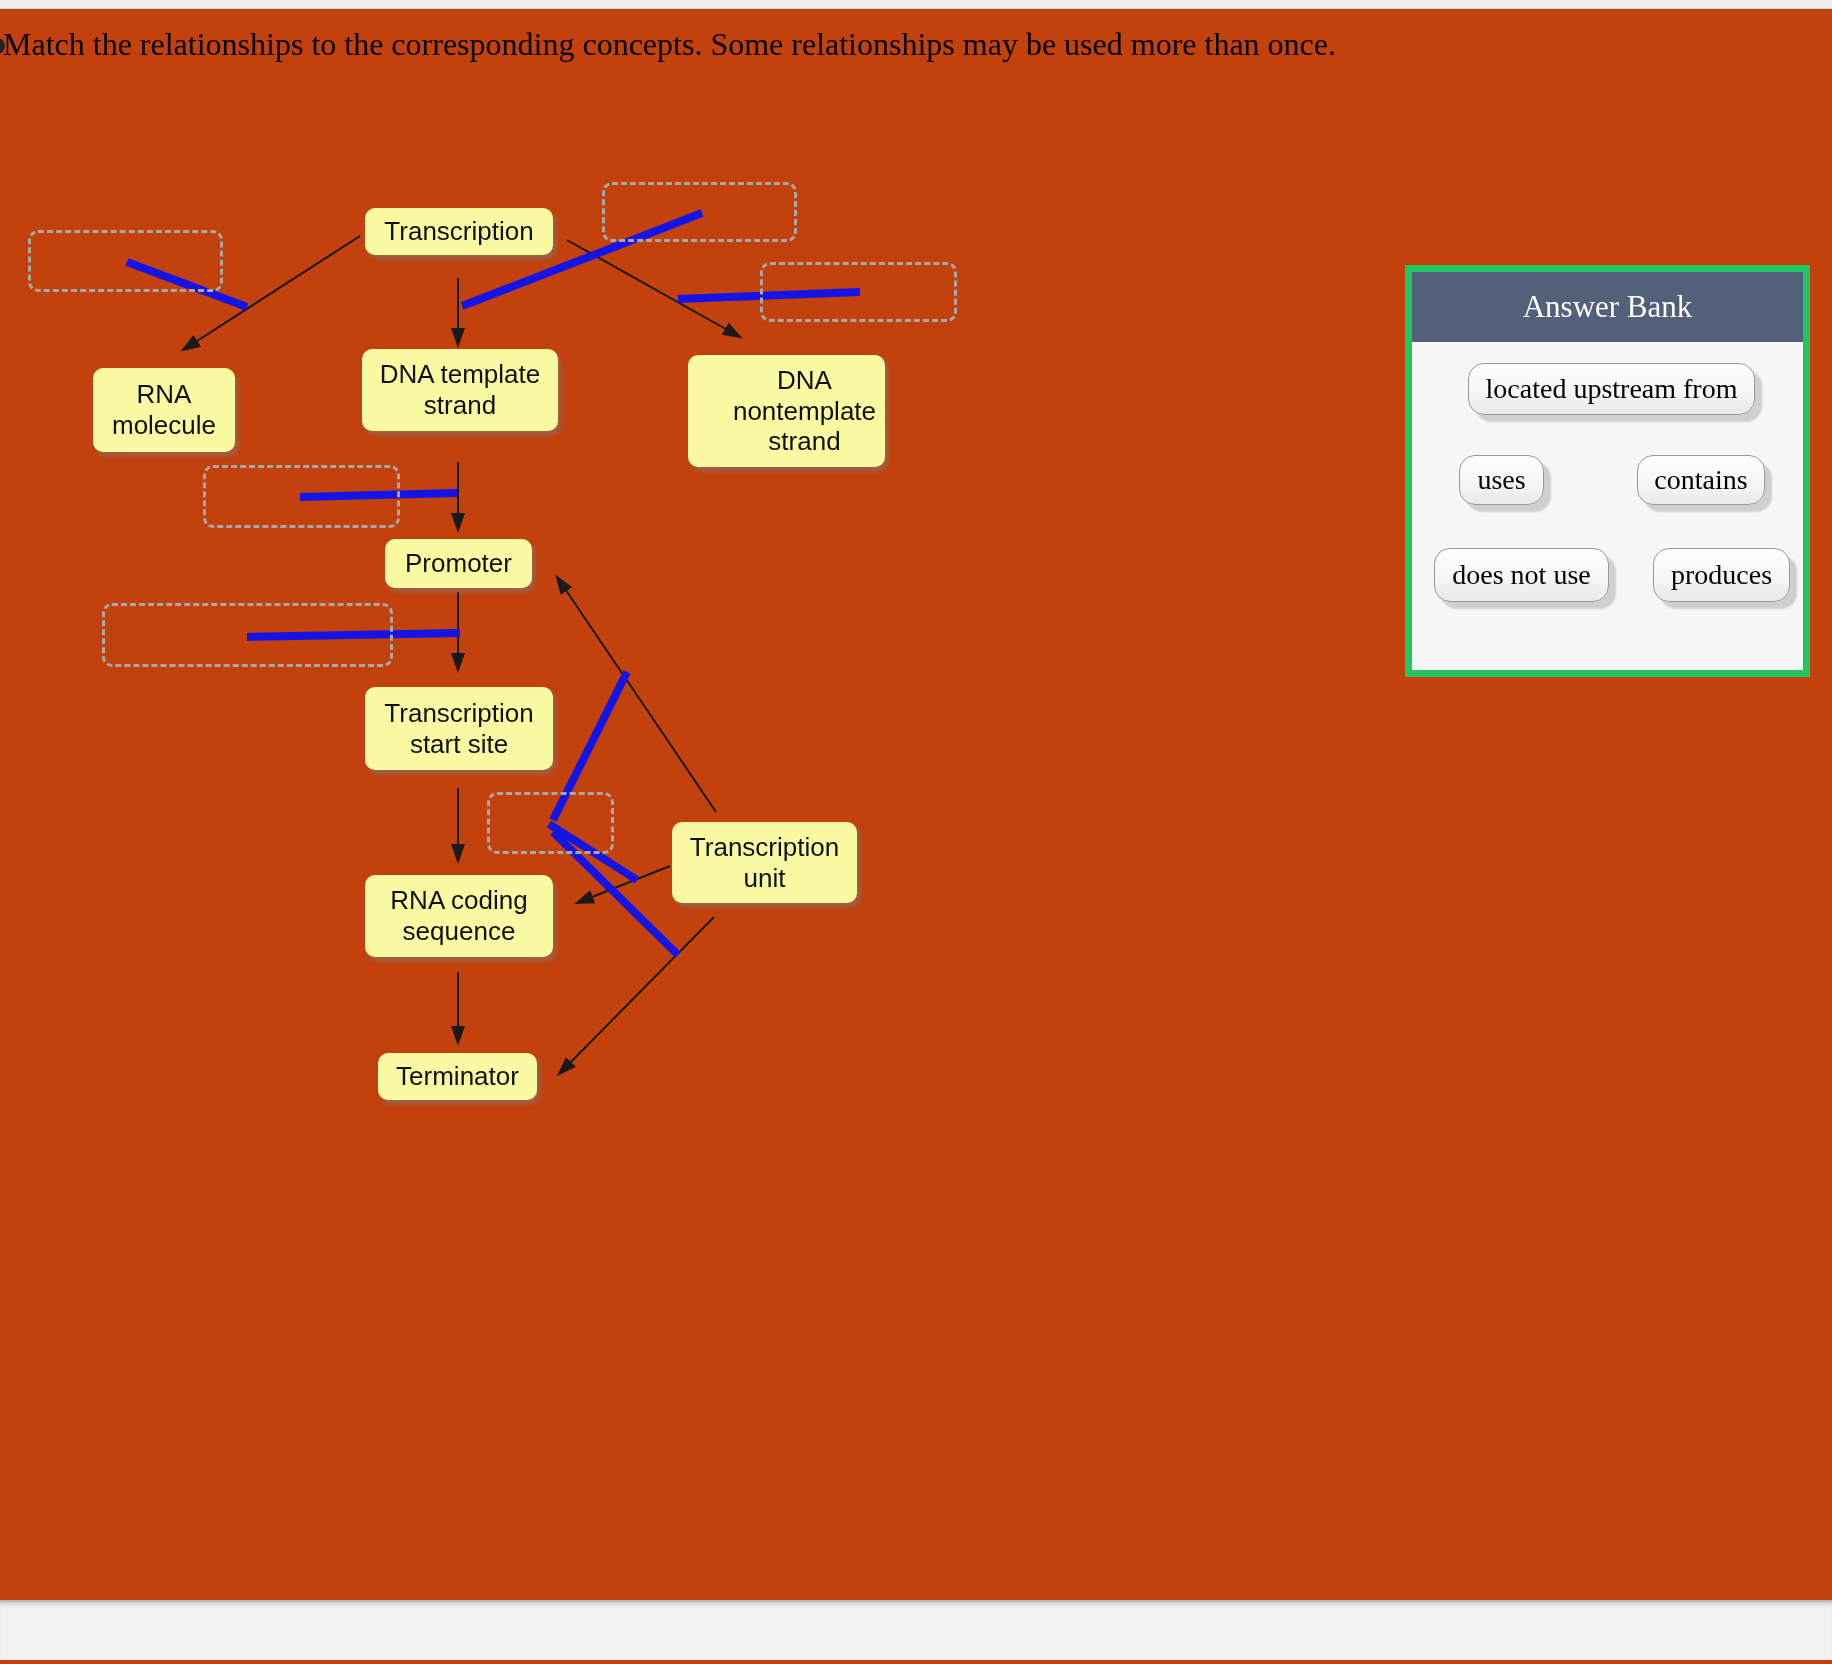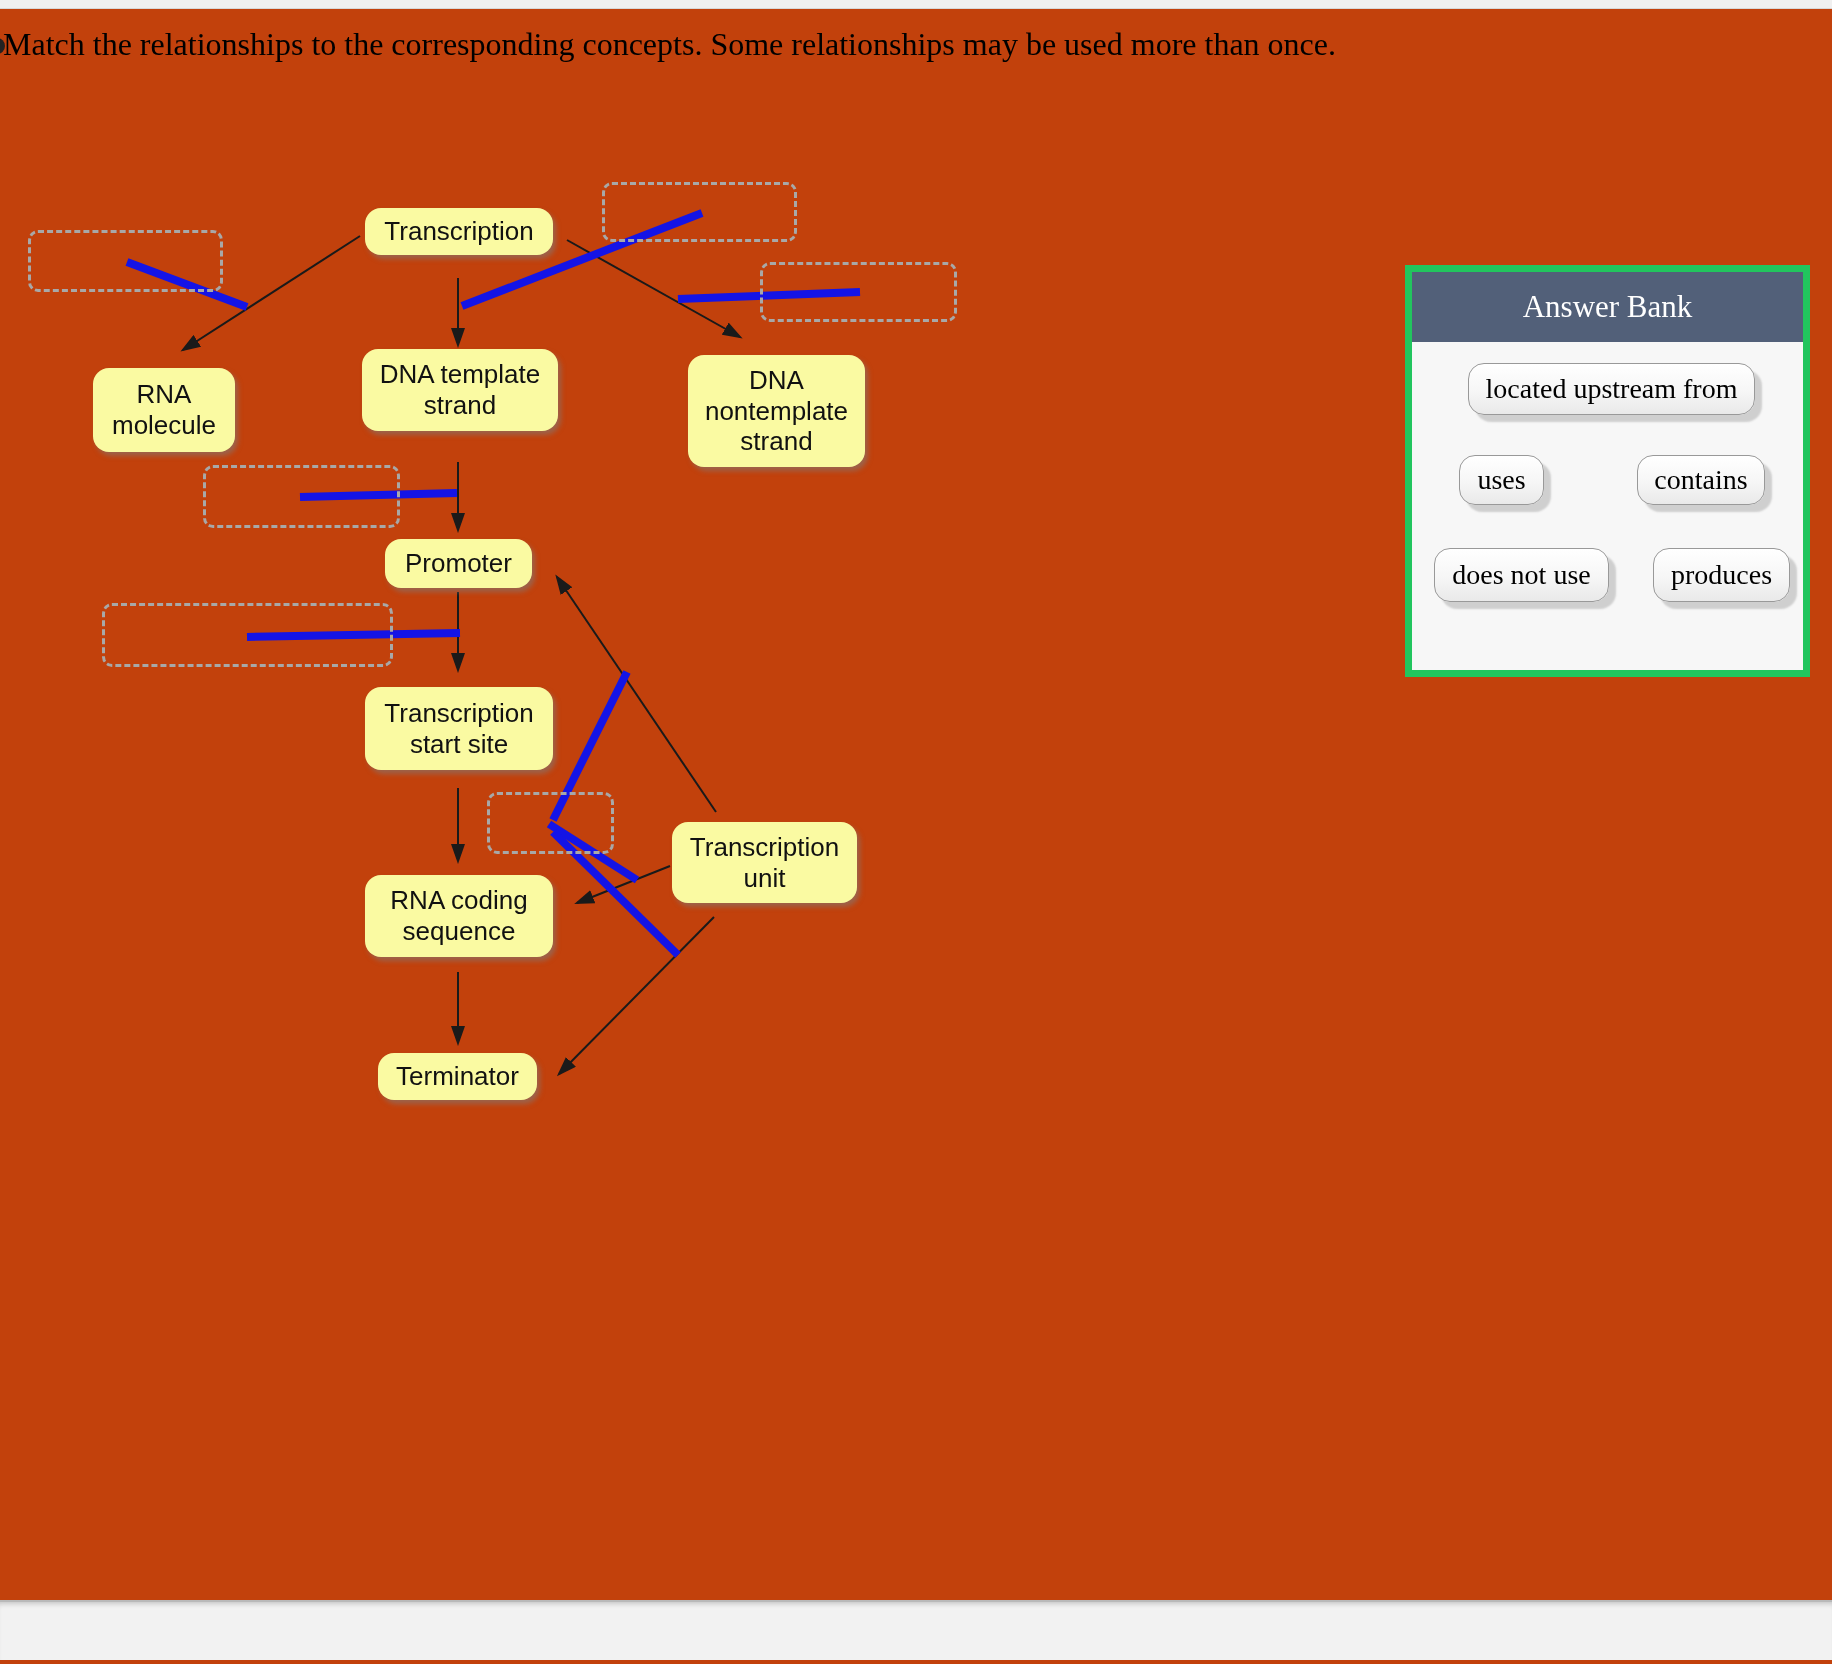--- a/index.html
+++ b/index.html
@@ -7,21 +7,21 @@
           font-family:"Liberation Sans",sans-serif;}
   .topbar{position:absolute;left:0;top:0;width:100%;height:8px;background:#f0f0f0;
           border-bottom:1px solid #d8d8d8;}
   .title{position:absolute;left:3px;top:24px;width:1560px;color:#000;
          font:32px/1.25 "Liberation Serif",serif;}
   .clip-glyph{position:absolute;left:-11px;top:38px;width:16px;height:16px;border-radius:50%;
               background:#222;}
   svg.overlay{position:absolute;left:0;top:0;pointer-events:none;}
   svg.overlay .black{stroke:#1a1a1a;stroke-width:2;fill:none;}
   svg.overlay .blue{stroke:var(--relationship-blue,#1414e6);stroke-width:8;fill:none;}
-  .node{position:absolute;background:var(--node-fill,#fafaa2);border-radius:16px;
+  .node{position:absolute;background:var(--node-fill,#fafaa2);border-radius:10px;
         display:flex;align-items:center;justify-content:center;text-align:center;
         font:26px/1.18 "Liberation Sans",sans-serif;color:#111;white-space:pre-line;
         box-shadow:3px 4px 5px rgba(125,125,125,.55);}
   .zone{position:absolute;border:3px dashed var(--drop-zone-border,#a8a8a8);border-radius:10px;
         box-sizing:border-box;background:transparent;}
   .bank{position:absolute;left:1405px;top:265px;width:405px;height:412px;box-sizing:border-box;
         border:7px solid #22c55e;background:var(--bank-body-bg,#f7f7f7);}
   .bank-header{height:70px;background:var(--bank-header-bg,#526079);color:#fff;
                display:flex;align-items:center;justify-content:center;
                font:31px "Liberation Serif",serif;}
@@ -69,21 +69,21 @@
     <line class="blue" x1="627" y1="672" x2="553" y2="820"></line>
     <line class="blue" x1="549" y1="824" x2="637" y2="880"></line>
     <line class="blue" x1="553" y1="832" x2="678" y2="955"></line>
   </svg>
 
   <div class="node" style="left:365px;top:208px;width:188px;height:47px;">Transcription</div>
   <div class="node" style="left:93px;top:368px;width:142px;height:84px;">RNA
 molecule</div>
   <div class="node" style="left:362px;top:349px;width:196px;height:82px;">DNA template
 strand</div>
-  <div class="node" style="left:688px;top:355px;width:177px;height:112px;">DNA
+  <div class="node" style="left:688px;top:355px;width:161px;height:112px;padding-left:36px;">DNA
 nontemplate
 strand</div>
   <div class="node" style="left:385px;top:539px;width:147px;height:49px;">Promoter</div>
   <div class="node" style="left:365px;top:687px;width:188px;height:83px;">Transcription
 start site</div>
   <div class="node" style="left:365px;top:875px;width:188px;height:82px;">RNA coding
 sequence</div>
   <div class="node" style="left:378px;top:1053px;width:159px;height:47px;">Terminator</div>
   <div class="node" style="left:672px;top:822px;width:185px;height:81px;">Transcription
 unit</div>

